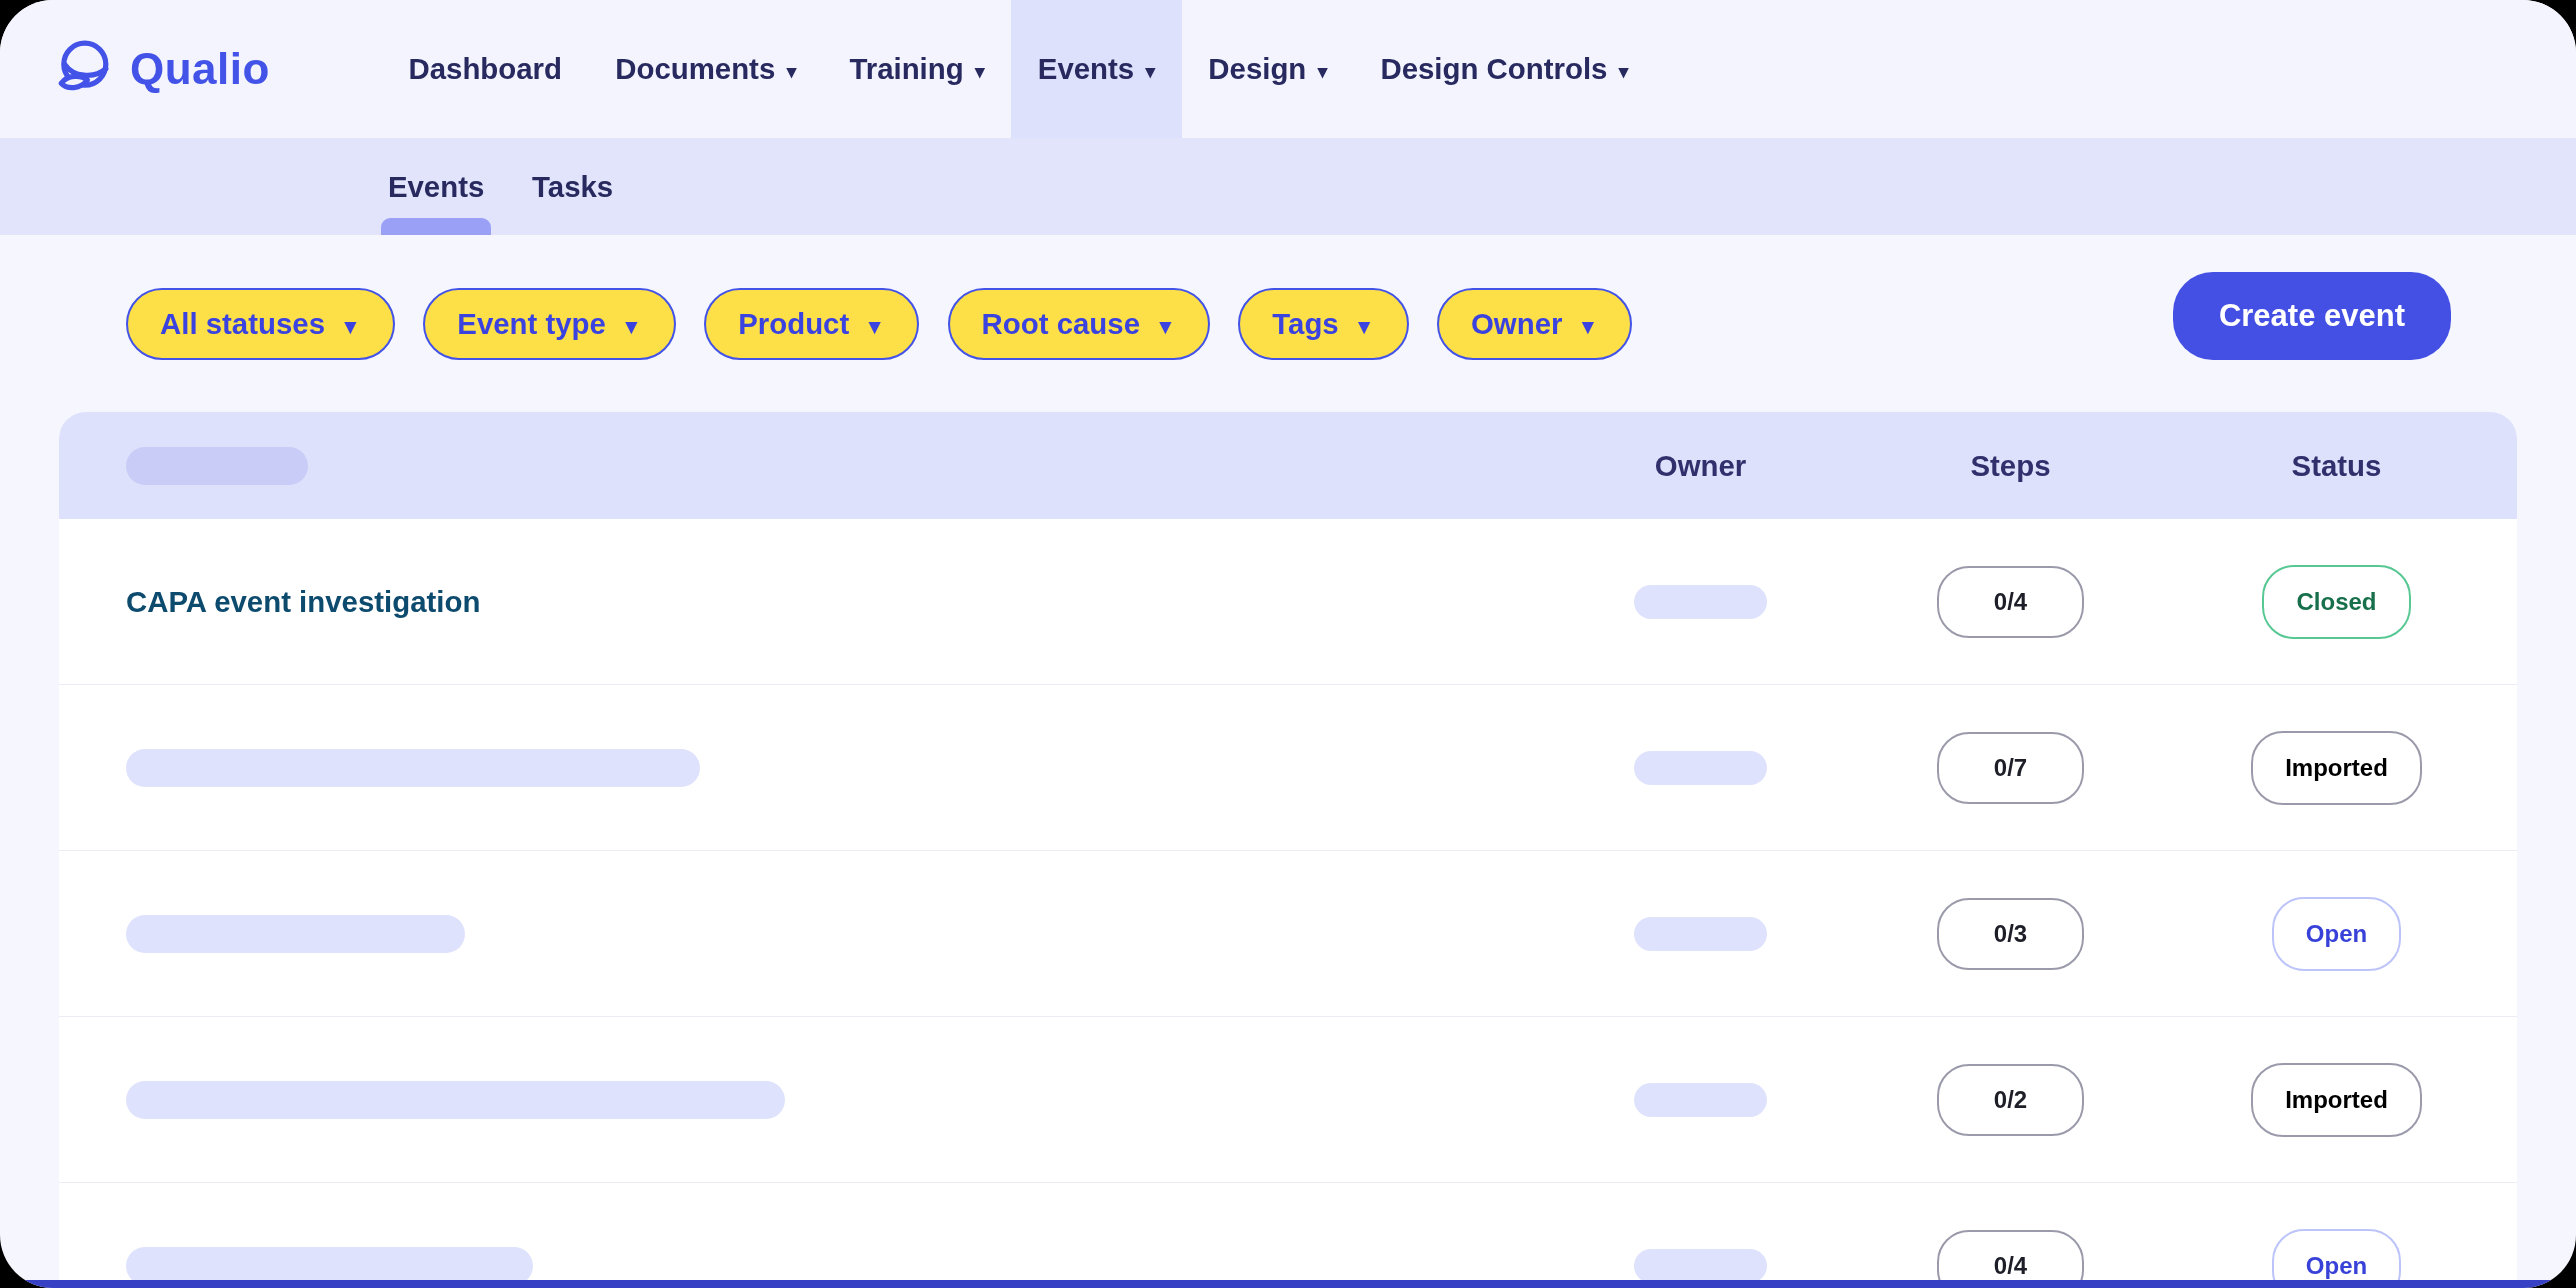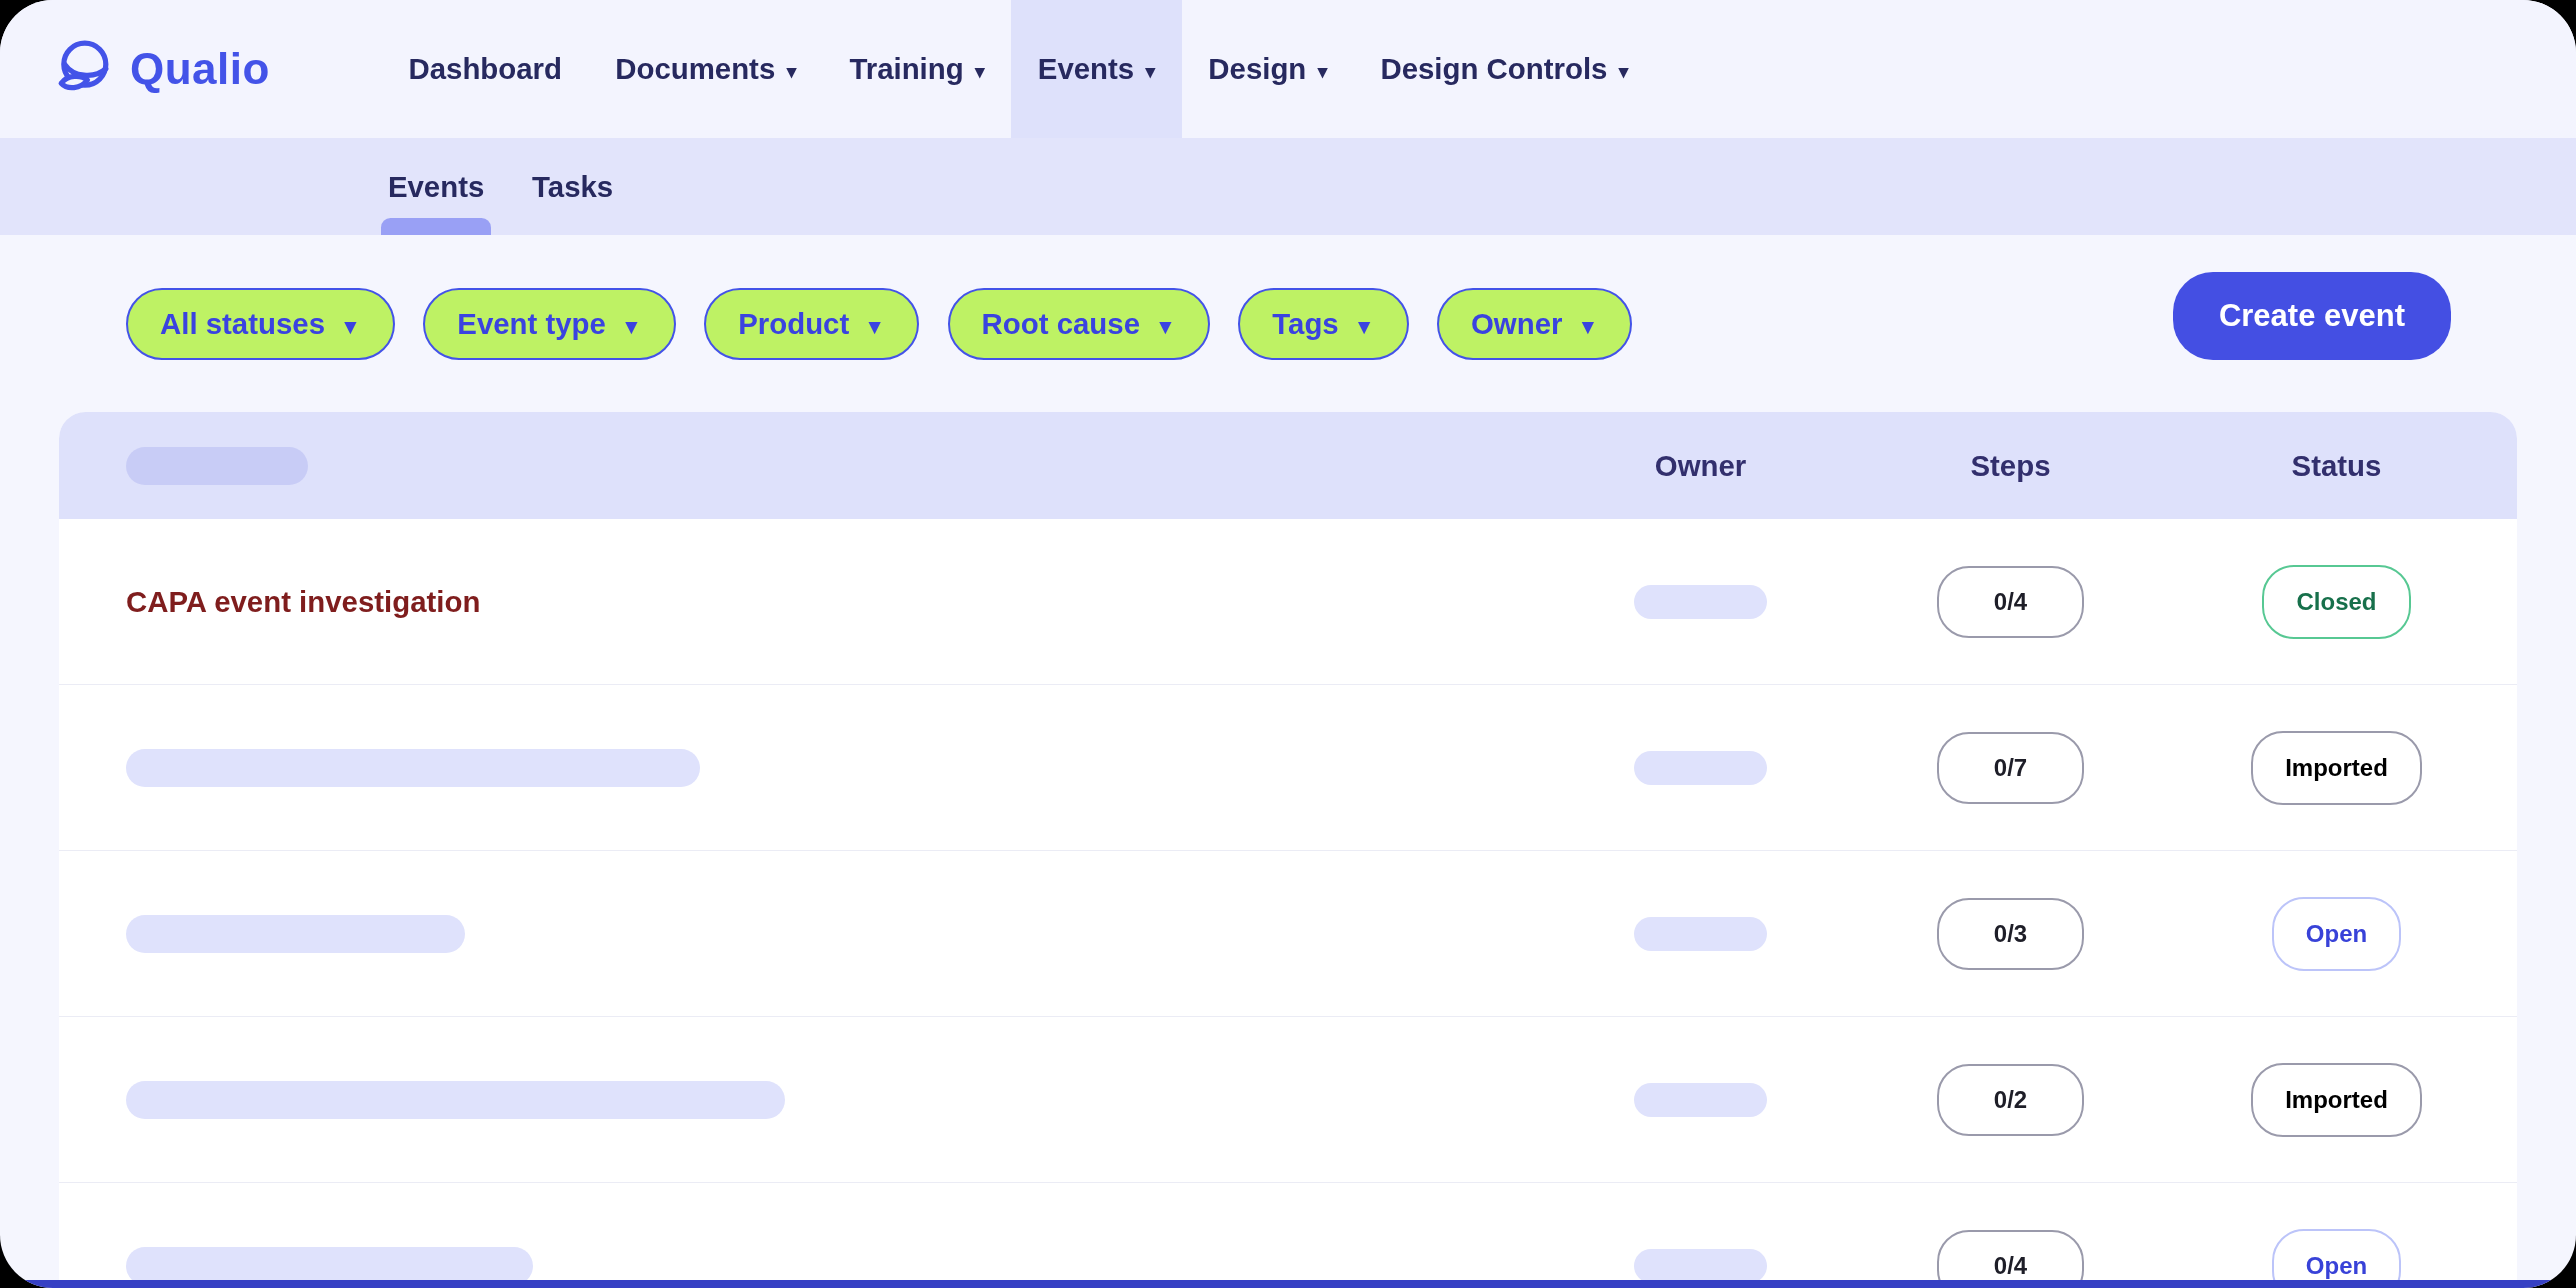--- a/index.html
+++ b/index.html
@@ -17,35 +17,35 @@
   .caret{font-size:19px;color:#27295f;line-height:1;transform:translateY(1.9px);}
 
   
   .subnav{position:absolute;top:138px;left:0;right:0;height:97px;background:#e2e4fb;display:flex;align-items:center;padding-left:386px;gap:44px;}
   .subtab{position:relative;height:100%;display:flex;align-items:center;font-size:29.4px;font-weight:700;color:#27295f;cursor:pointer;padding:0 1.9px;}
   .subtab .underline{display:none;}
   .subtab.active .underline{display:block;position:absolute;left:50%;transform:translateX(-50%);bottom:0;width:110px;height:17px;background:#99a0f5;border-radius:9.5px 9.5px 0 0;}
 
   
   .filters{position:absolute;top:288px;left:126px;display:flex;gap:28.5px;}
-  .pill{display:flex;align-items:center;gap:15px;height:68px;padding:0 32px;background:#bef264;
+  .pill{display:flex;align-items:center;gap:15px;height:68px;padding:0 32px;background:#fde047;
     border:2.8px solid #4353e8;border-radius:38px;font-size:29.4px;font-weight:700;color:#3a43e0;cursor:pointer;}
   .pill .caret{color:#3a43e0;font-size:21px;}
   .create-btn{position:absolute;top:272px;right:125px;height:88px;display:flex;align-items:center;
     padding:0 46px;background:#444fe3;color:#ffffff;border:none;border-radius:40px;font-size:31px;font-weight:700;cursor:pointer;font-family:inherit;}
 
   
   .card{position:absolute;left:59px;right:59px;top:412px;bottom:0;background:#ffffff;border-radius:26.6px 26.6px 0 0;overflow:hidden;}
   .grid-row{display:grid;grid-template-columns:1fr 329px 291px 361px;align-items:center;}
   .thead{height:107px;background:#dee1fb;}
   .th{font-size:29.4px;font-weight:700;color:#322f6d;text-align:center;}
   .trow{height:165px;background:#ffffff;}
   .trow + .trow{border-top:1.9px solid #ebecf5;}
   .cell-title{padding-left:67px;}
-  .row-title{font-size:29.4px;font-weight:700;color:#7f1d1d;}
+  .row-title{font-size:29.4px;font-weight:700;color:#0c4a6e;}
   .cell-center{display:flex;justify-content:center;}
 
   .skeleton{background:#dfe2fc;border-radius:19px;height:38px;}
   .sk-header{width:182px;height:38px;background:#c8ccf6;border-radius:19px;margin-left:67px;}
   .sk-owner{width:133px;height:34px;border-radius:17px;}
   .sk-title-2{width:574px;}
   .sk-title-3{width:339px;}
   .sk-title-4{width:659px;}
   .sk-title-5{width:407px;}
 

